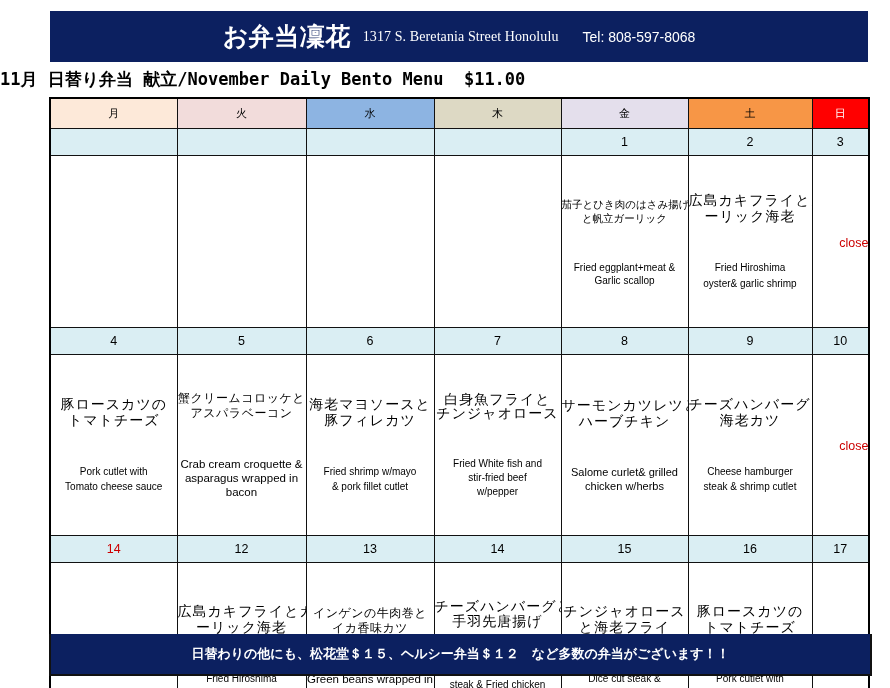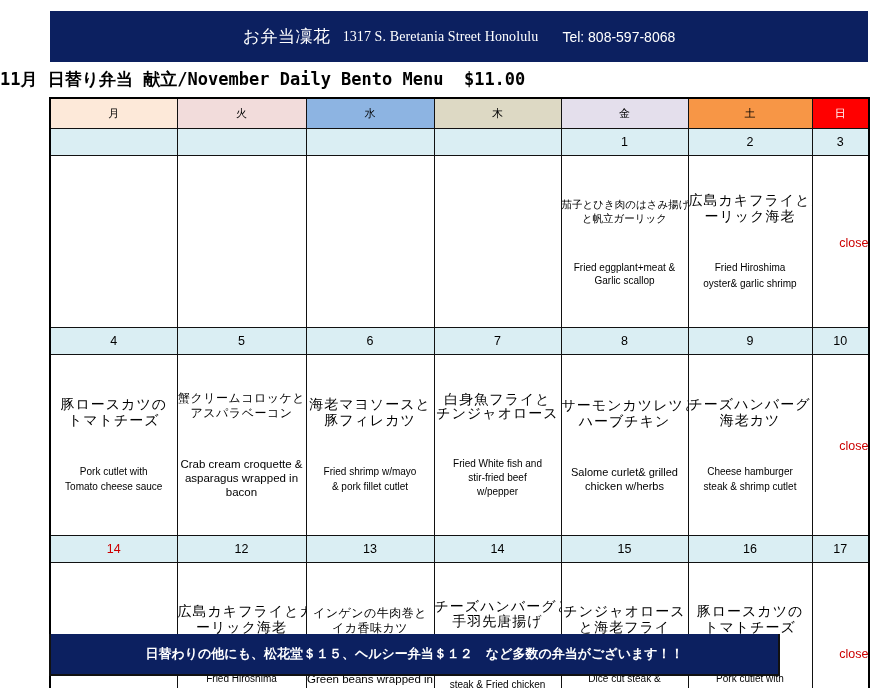--- a/index.html
+++ b/index.html
@@ -2,21 +2,21 @@
 <html><head>
 <meta charset="utf-8">
 <style>
   html, body { margin: 0; padding: 0; background: #ffffff; }
   body { width: 890px; height: 688px; position: relative; overflow: hidden;
          font-family: "Liberation Sans", "DejaVu Sans", sans-serif; color: #000; }
 
   .banner { position: absolute; left: 50px; top: 11px; width: 818px; height: 51px;
             background: #0c2060; display: flex; align-items: center; justify-content: center;
             color: #fff; box-sizing: border-box; }
-  .shop-name { font-weight: normal; font-size: 17px; margin-right: 12px; letter-spacing: 0.5px; }
+  .shop-name { font-weight: bold; font-size: 25px; margin-right: 12px; letter-spacing: 0.5px; }
   .address { font-size: 14px; letter-spacing: 0.1px; font-family: Liberation Serif, serif; }
   .tel { font-size: 14px; margin-left: 24px; }
 
   .title { position: absolute; left: 0; width: 866px; top: 64px; height: 30px; text-align: left;
            font-family: "DejaVu Sans Mono", "Liberation Mono", monospace; font-weight: bold;
            font-size: 17px; line-height: 30px; white-space: pre; }
 
   table.cal { position: absolute; left: 49px; top: 97px; width: 819px; border-collapse: collapse;
               table-layout: fixed; border: 2px solid #000; }
   table.cal td { border: 1.5px solid #111; padding: 0; text-align: center; vertical-align: middle;
@@ -35,21 +35,21 @@
   .mid .jp { font-size: 12px; line-height: 15px; letter-spacing: 0.5px; }
   .mid .en { font-size: 11.5px; line-height: 14px; }
   .ensmall .en { font-size: 11px; line-height: 14px; }
   .small .jp { font-size: 10.5px; line-height: 14px; letter-spacing: 0; }
   .small .en { font-size: 10px; line-height: 13px; }
 
   .closed-label { color: #cc0000; font-size: 12.5px; }
   .holiday-label { color: #dd0000; font-weight: 900; font-size: 12.5px; line-height: 20px;
                    letter-spacing: 0.8px; font-family: "DejaVu Sans", sans-serif; }
 
-  .footer { position: absolute; left: 49px; top: 634px; width: 731px; height: 42px;
+  .footer { position: absolute; left: 49px; top: 634px; width: 823px; height: 42px;
             background: #0c2060; color: #fff; display: flex; align-items: center; justify-content: center;
             font-weight: bold; font-size: 13px; box-sizing: border-box; border: 2px solid #111; border-top: none; }
 </style>
 </head>
 <body>
 
 <div class="banner">
   <span class="shop-name">お弁当凜花</span>
   <span class="address">1317 S. Beretania Street Honolulu</span>
   <span class="tel">Tel: 808-597-8068</span>

